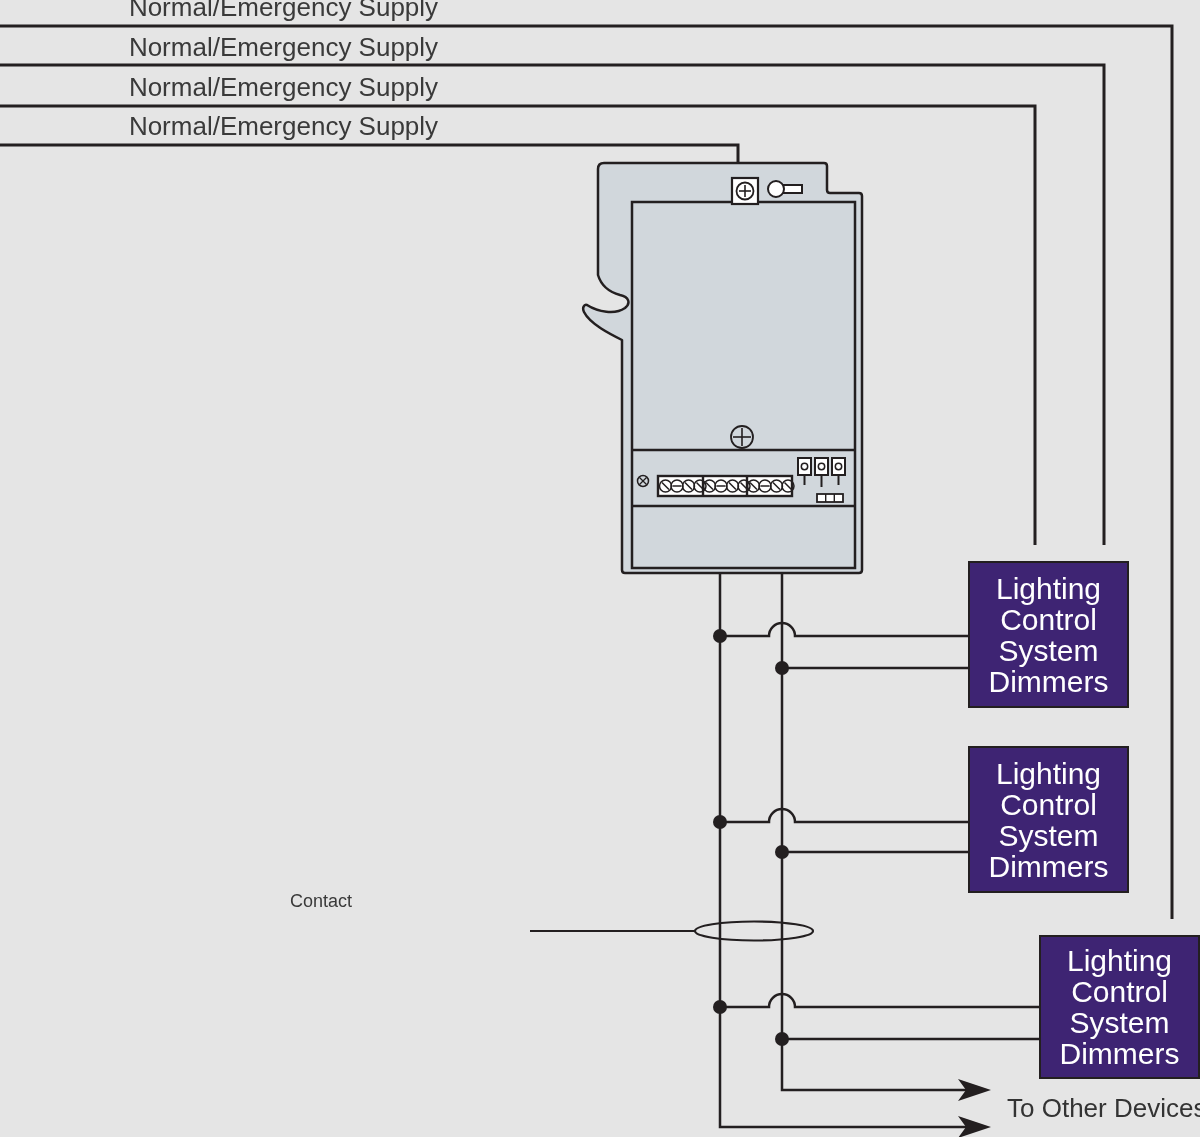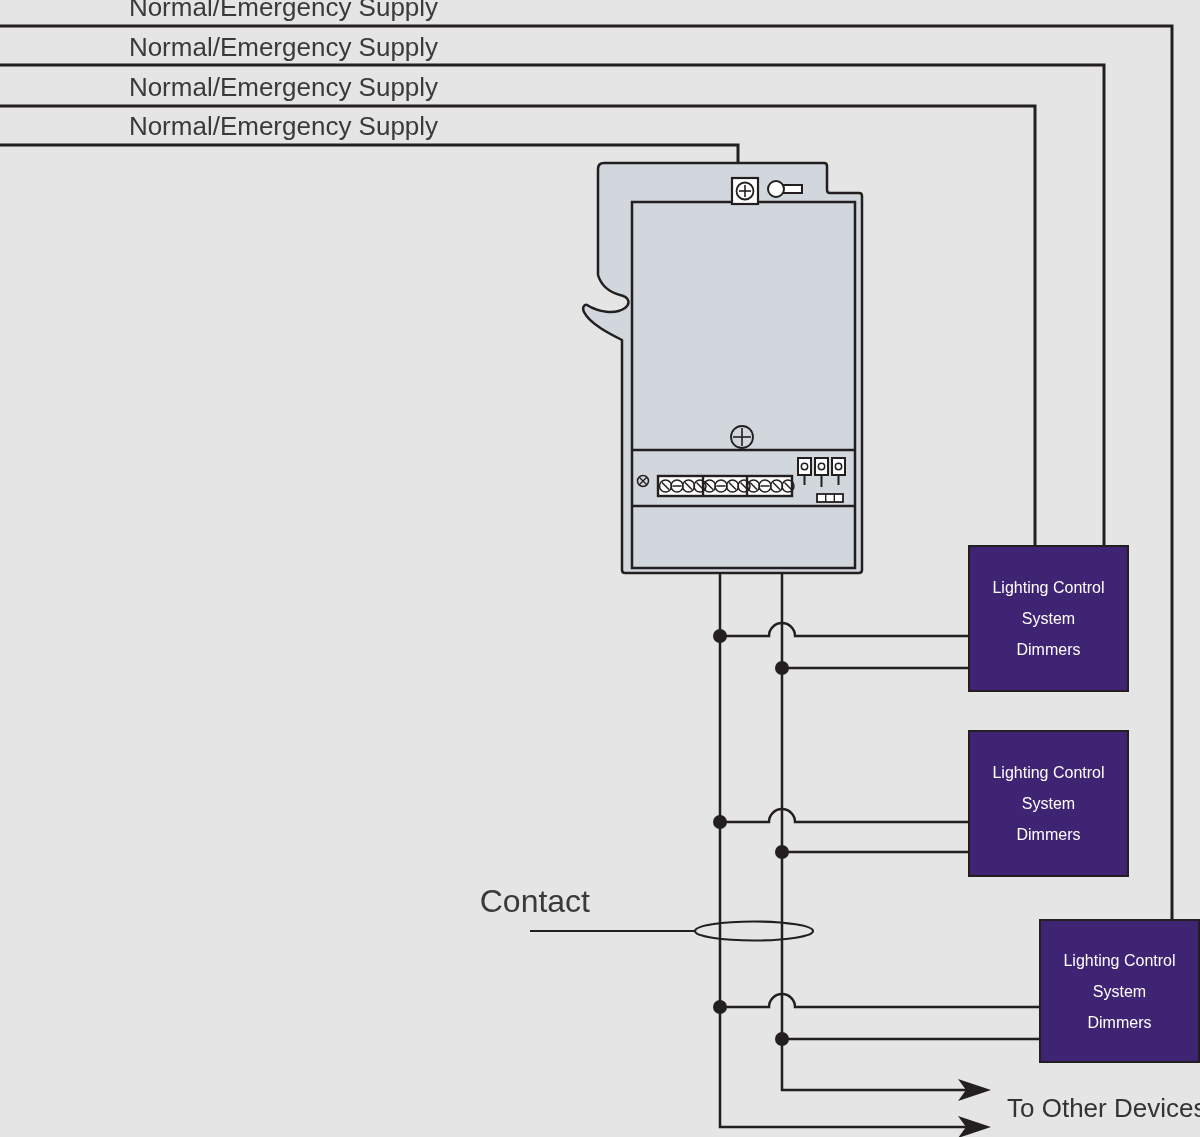--- a/index.html
+++ b/index.html
@@ -2,25 +2,25 @@
 <html><head>
 <meta charset="utf-8">
 <style>
   html,body{margin:0;padding:0;background:#ffffff;}
   body{width:1200px;height:1137px;overflow:hidden;font-family:"Liberation Sans","DejaVu Sans",sans-serif;}
   #stage{position:relative;width:1200px;height:1137px;background:#e5e5e5;overflow:hidden;text-decoration:underline;}
   #wiring{position:absolute;left:0;top:0;width:1200px;height:1137px;}
   .label{position:absolute;color:#3a3a3a;font-size:26px;line-height:28px;white-space:nowrap;}
   .supply-label{left:0;width:567px;text-align:center;}
   .dimmer-box{position:absolute;background:#3e2473;border:2px solid #231f20;box-sizing:border-box;
-              color:#ffffff;font-size:16px;line-height:31px;text-align:center;
-              display:flex;align-items:center;justify-content:center;padding:4px;}
+              color:#ffffff;font-size:30px;line-height:31px;text-align:center;
+              display:flex;align-items:center;justify-content:center;padding:4px;margin-top:16px;}
   .dimmer-box .bx-label{width:120px;}
-  #contact-label{position:absolute;left:290px;top:886px;width:300px;text-align:right;
-                 color:#3a3a3a;font-size:32px;line-height:31px;}
+  #contact-label{position:absolute;left:290px;top:886px;width:300px;text-align:left;
+                 color:#3a3a3a;font-size:18px;line-height:31px;}
   #footer-label{position:absolute;left:1007px;top:1093px;color:#333333;font-size:26px;white-space:nowrap;}
 </style>
 </head>
 <body>
 
 <div id="stage">
 
   <svg id="wiring" viewBox="0 0 1200 1137" xmlns="http://www.w3.org/2000/svg">
 
     <g stroke="#231f20" stroke-width="3" fill="none">

